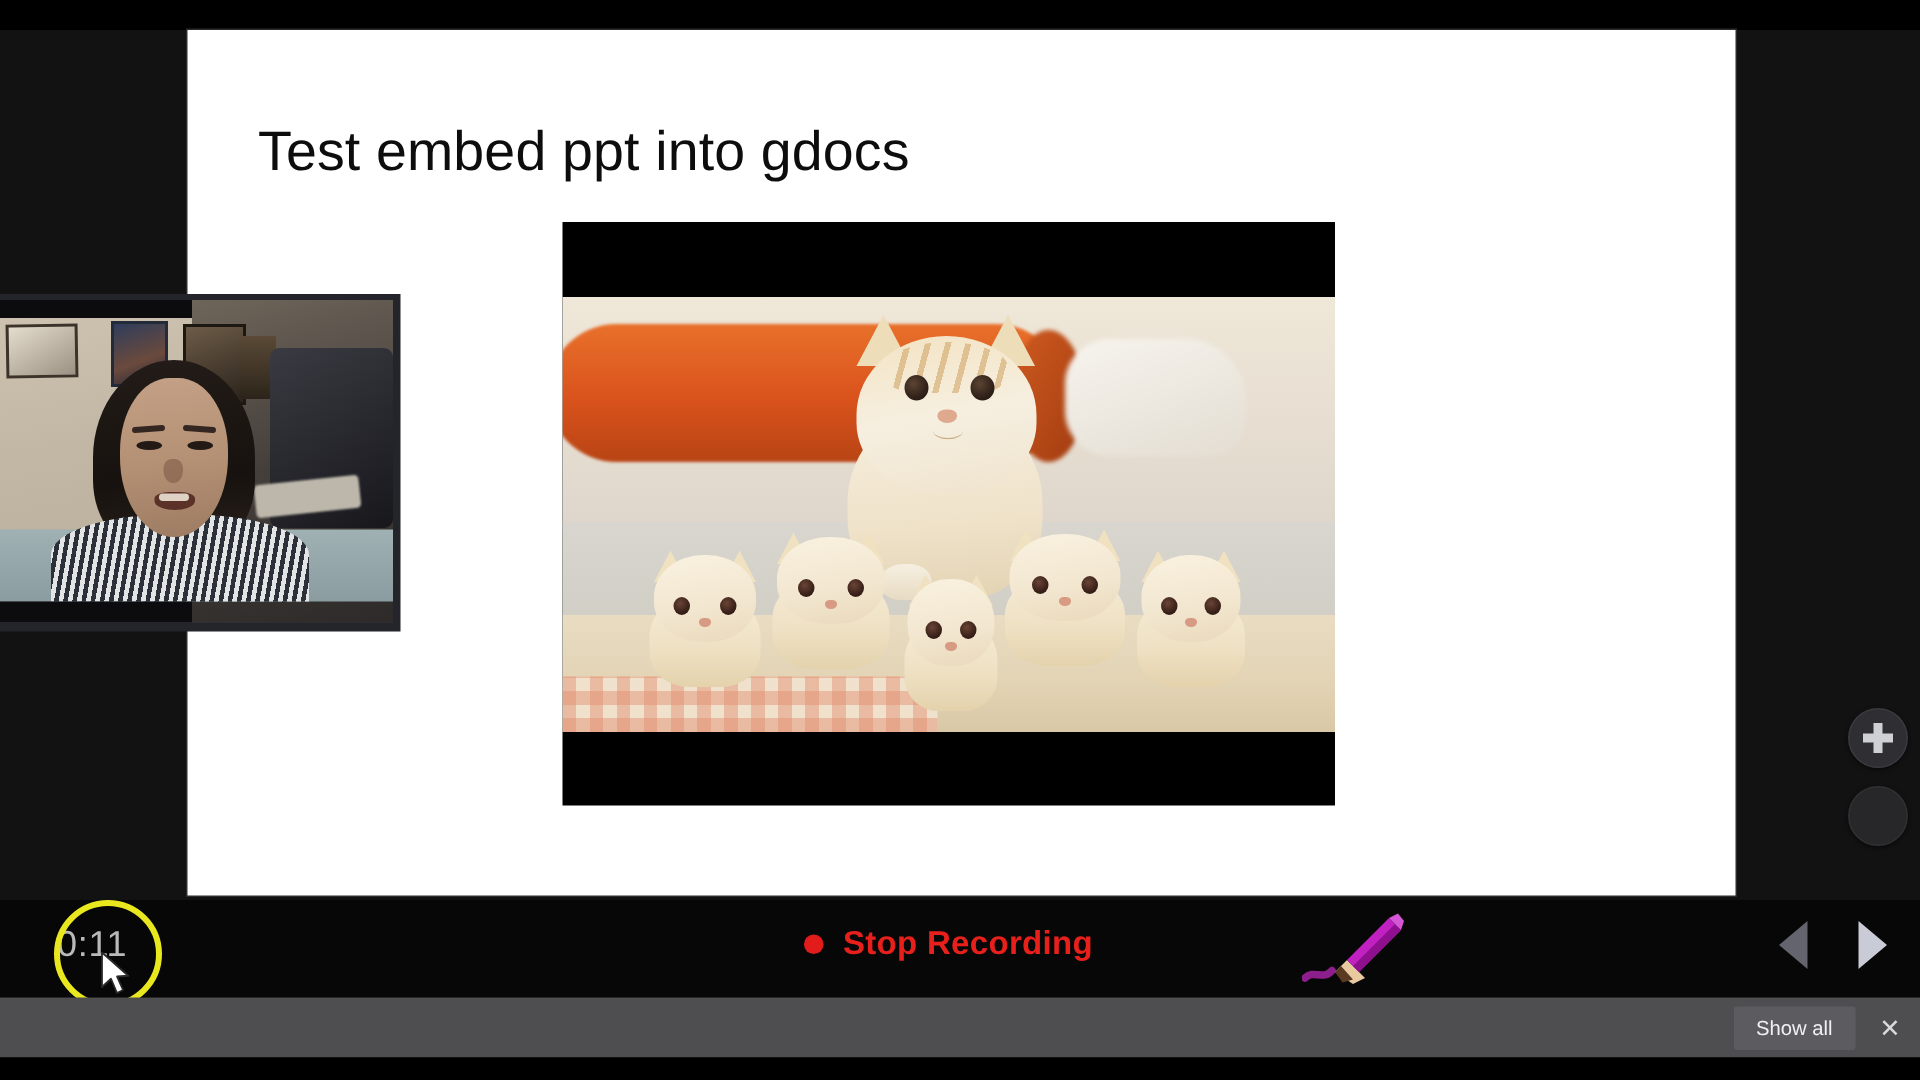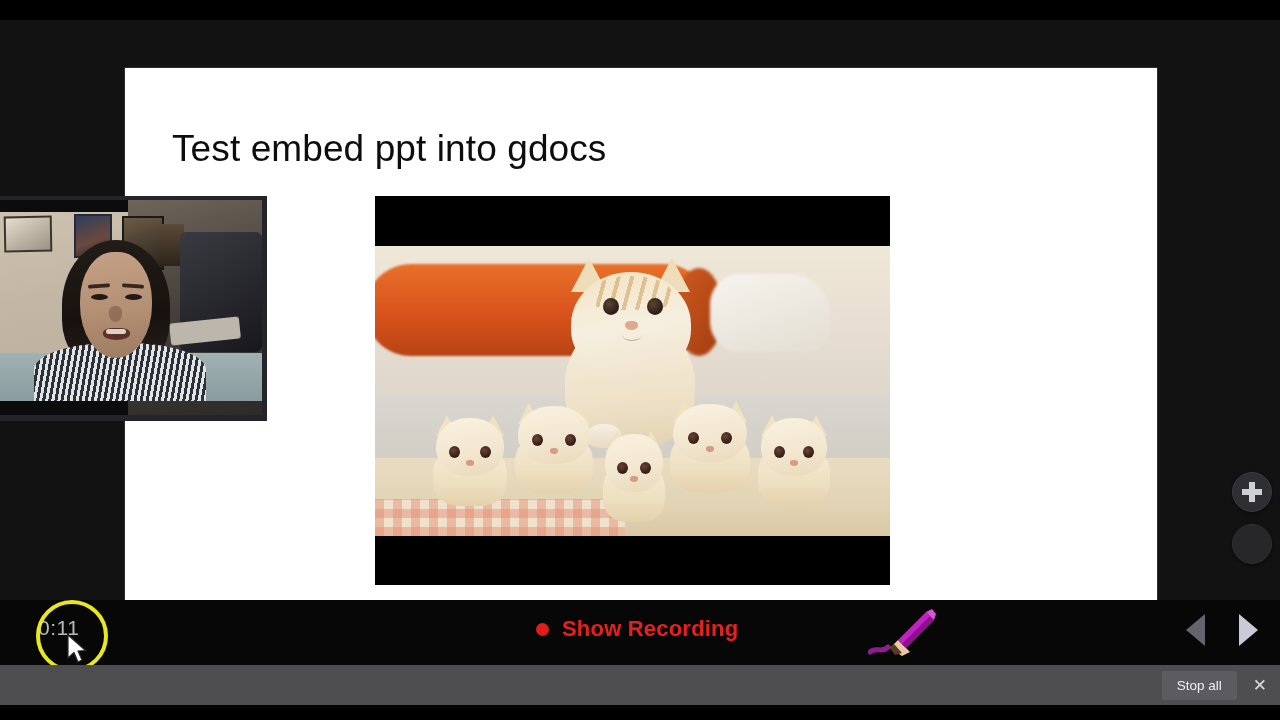--- a/index.html
+++ b/index.html
@@ -37,21 +37,20 @@
 
   
   .slide {
     position: absolute;
     left: 125px;
     top: 20px;
     width: 1032px;
     height: 577px;
     background: #ffffff;
     box-shadow: 0 0 0 1px #2b2b2b;
-    margin-top: 48px;
   }
   .slide-title {
     position: absolute;
     left: 47px;
     top: 60px;
     font-size: 37px;
     font-weight: 400;
     color: #0d0d0d;
     letter-spacing: 0.1px;
     white-space: nowrap;
@@ -314,21 +313,21 @@
     left: 0;
     top: 600px;
     width: 1280px;
     height: 65px;
     background: #070707;
   }
   .timer {
     position: absolute;
     left: 38px;
     top: 16px;
-    font-size: 21px;
+    font-size: 24px;
     color: #b9b9b9;
     letter-spacing: 0.5px;
   }
   .click-ring {
     position: absolute;
     left: 36px;
     top: 600px;
     width: 72px;
     height: 72px;
     border: 4px solid #e9e81f;
@@ -569,21 +568,21 @@
       <div class="wc-bar-top"></div>
       <div class="wc-bar-bot"></div>
     </div>
   </div>
 
   <div class="ctrl-bar">
     <div class="timer">0:11</div>
 
     <div class="stop-rec">
       <span class="rec-dot"></span>
-      <span class="stop-label">Show Recording</span>
+      <span class="stop-label">Stop Recording</span>
     </div>
 
     <div class="nav-arrows">
       <div class="tri-left"></div>
       <div class="tri-right"></div>
     </div>
   </div>
 
   <svg class="pencil" viewBox="0 0 70 52">
     <path d="M2 46 C8 40, 14 48, 20 41" stroke="#8d1f8d" stroke-width="5" fill="none" stroke-linecap="round"></path>
@@ -594,19 +593,19 @@
     <path d="M58 6 L66 14 L68 8 L64 3 Z" fill="#d657d6"></path>
   </svg>
 
   <div class="click-ring"></div>
   <svg class="cursor" viewBox="0 0 20 30">
     <path d="M1 1 L1 24 L7 18.5 L11 28 L15 26 L11 17 L18.5 16.5 Z" fill="#ffffff" stroke="#2b2b2b" stroke-width="1.2" stroke-linejoin="round"></path>
   </svg>
 
   <div class="dl-shelf">
     <div class="dl-right">
-      <span class="show-all">Stop all</span>
+      <span class="show-all">Show all</span>
       <span class="dl-close">✕</span>
     </div>
   </div>
   <div class="bottom-black"></div>
 
 </div>
 
 </body></html>

